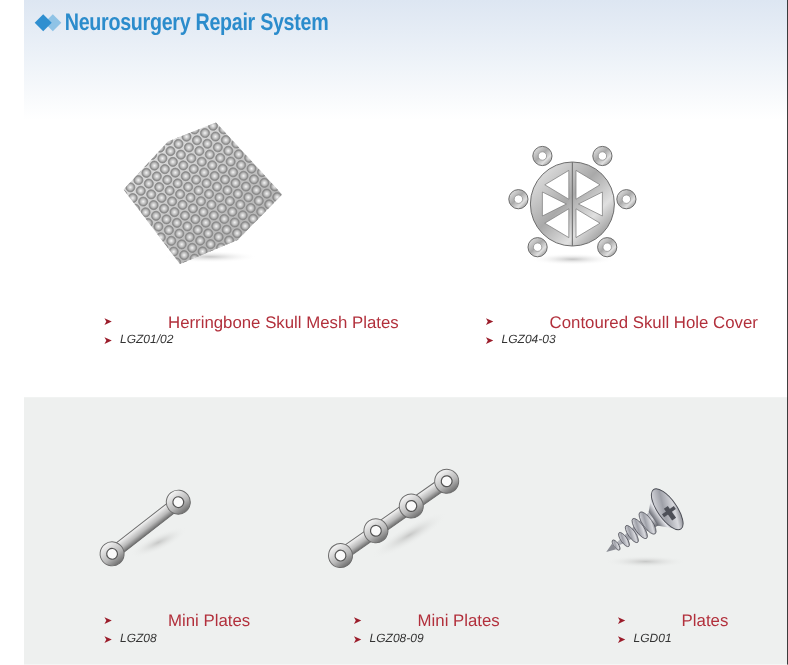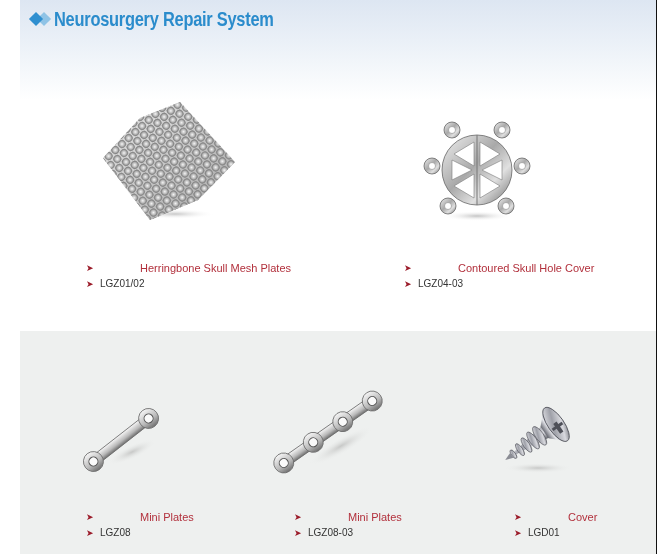--- a/index.html
+++ b/index.html
@@ -57,22 +57,22 @@
     }
     .caption {
       position: absolute;
       font-size: 11px;
       line-height: 16px;
     }
     .caption .row { display: flex; align-items: center; white-space: nowrap; }
     .arrow {
       display: inline-block; width: 14px; color: #9b1c2a; font-size: 9px;
     }
-    .name { color: #b2303c; font-size: 11px; padding-left: 40px; }
-    .code { color: #333333; font-size: 10px; }
+    .name { color: #b2303c; font-size: 14px; padding-left: 40px; }
+    .code { color: #333333; font-size: 10px; font-style: italic; }
     svg { display: block; }
   </style>
 </head>
 <body>
 
 <div class="page">
   <div class="top-section"></div>
   <div class="bottom-section"></div>
 
   <div class="header">
@@ -582,21 +582,21 @@
         </g>
       </svg>
     </div>
     <div class="caption" style="left:274px;top:509px;">
       <div class="row">
         <span class="arrow">➤</span>
         <span class="name">Mini Plates</span>
       </div>
       <div class="row">
         <span class="arrow">➤</span>
-        <span class="code">LGZ08-03</span>
+        <span class="code">LGZ08-09</span>
       </div>
     </div>
   </div>
 
   <div class="product" style="left:0;top:0;">
     <div class="product-image" style="left:468px;top:392px;">
       <svg width="100" height="85" viewBox="0 0 100 85">
         <defs>
           <linearGradient id="screwMetal" x1="0" y1="0" x2="1" y2="1">
             <stop offset="0%" stop-color="#f2f2f6"></stop>
@@ -630,21 +630,21 @@
           <polygon points="58,38 70,26 70,64 58,52" fill="url(#headMetal)"></polygon>
           <ellipse cx="72" cy="45" rx="8" ry="20" fill="url(#screwMetal)" stroke="#4a4c54" stroke-width="0.8"></ellipse>
           <rect x="70" y="43" width="4" height="12" fill="#4e5058"></rect>
           <rect x="66" y="46" width="12" height="3" fill="#4e5058" transform="rotate(0 72 45)"></rect>
         </g>
       </svg>
     </div>
     <div class="caption" style="left:494px;top:509px;">
       <div class="row">
         <span class="arrow">➤</span>
-        <span class="name">Cover</span>
+        <span class="name">Plates</span>
       </div>
       <div class="row">
         <span class="arrow">➤</span>
         <span class="code">LGD01</span>
       </div>
     </div>
   </div>
 </div>
 <div class="right-border"></div>
 

